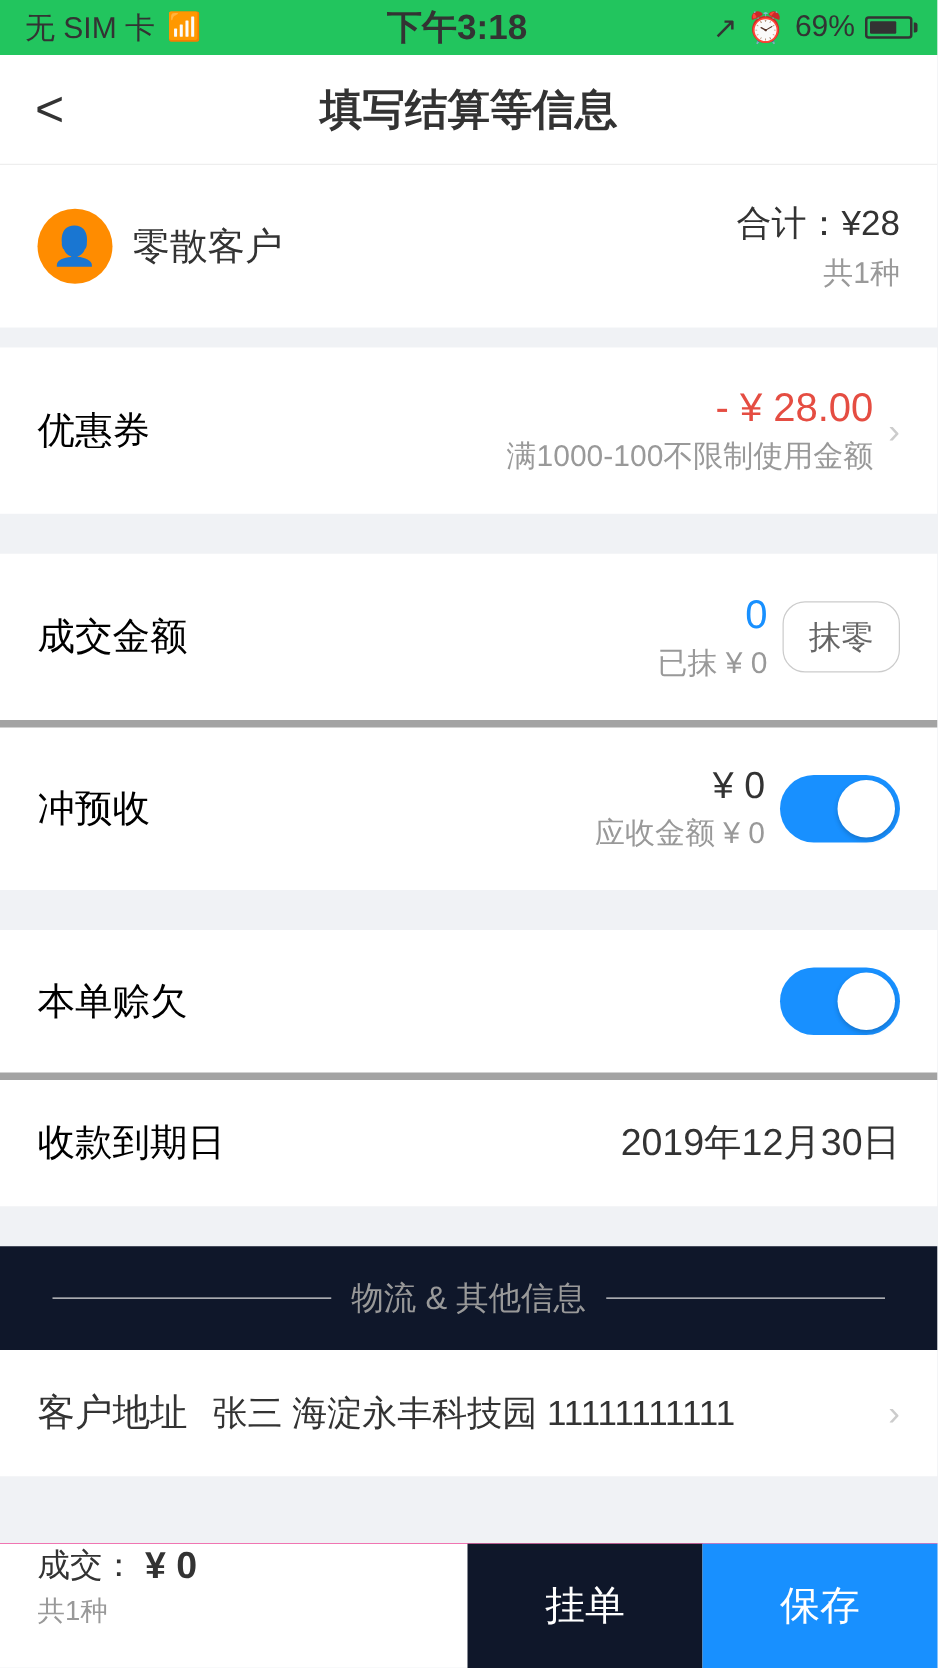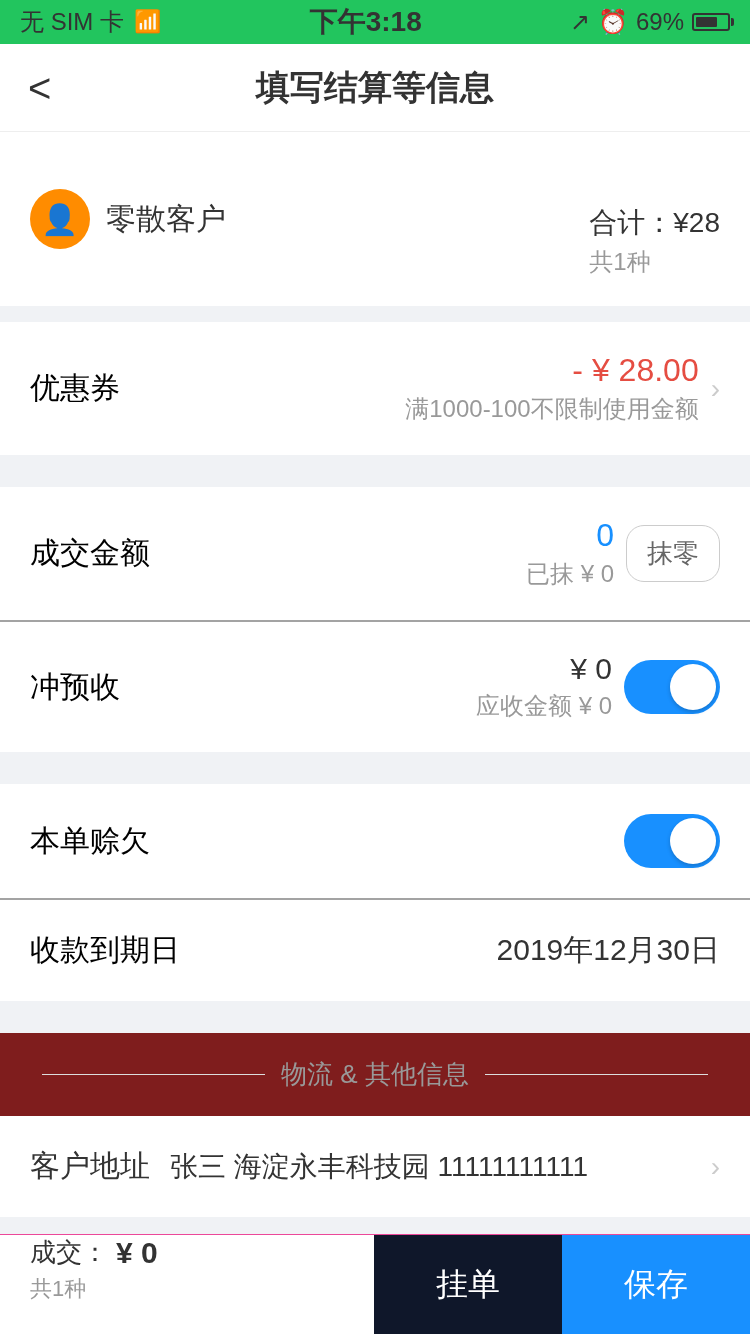--- a/index.html
+++ b/index.html
@@ -107,40 +107,39 @@
       border-radius: 50%;
       display: flex; align-items: center; justify-content: center;
       color: #fff;
       font-size: 30px;
     }
     .customer-name {
       font-size: 30px;
       color: #333;
     }
     .customer-right {
-      text-align: left;
-      margin-top: 44px;
+      text-align: right;
     }
     .total-amount {
       font-size: 28px;
       color: #333;
     }
     .total-count {
       font-size: 24px;
       color: #999;
       margin-top: 4px;
     }
 
     
     .row-item {
       display: flex;
       align-items: center;
       justify-content: space-between;
       padding: 30px 30px;
-      border-top: 2px solid #a3a3a3;
+      border-top: 6px solid #a3a3a3;
     }
     .row-item:first-child { border-top: none; }
     .row-label {
       font-size: 30px;
       color: #000000;
       flex-shrink: 0;
     }
     .row-right {
       display: flex;
       align-items: center;
@@ -207,21 +206,21 @@
       height: 16px;
       background: #f0f2f5;
     }
 
     
     .section-label {
       text-align: center;
       color: #999;
       font-size: 26px;
       padding: 24px 42px;
-      background: #7f1d1d;
+      background: #0f172a;
       position: relative;
       display: flex;
       align-items: center;
       justify-content: flex-end;
       gap: 16px;
     }
     .section-label::before,
     .section-label::after {
       content: '';
       flex: 1;

